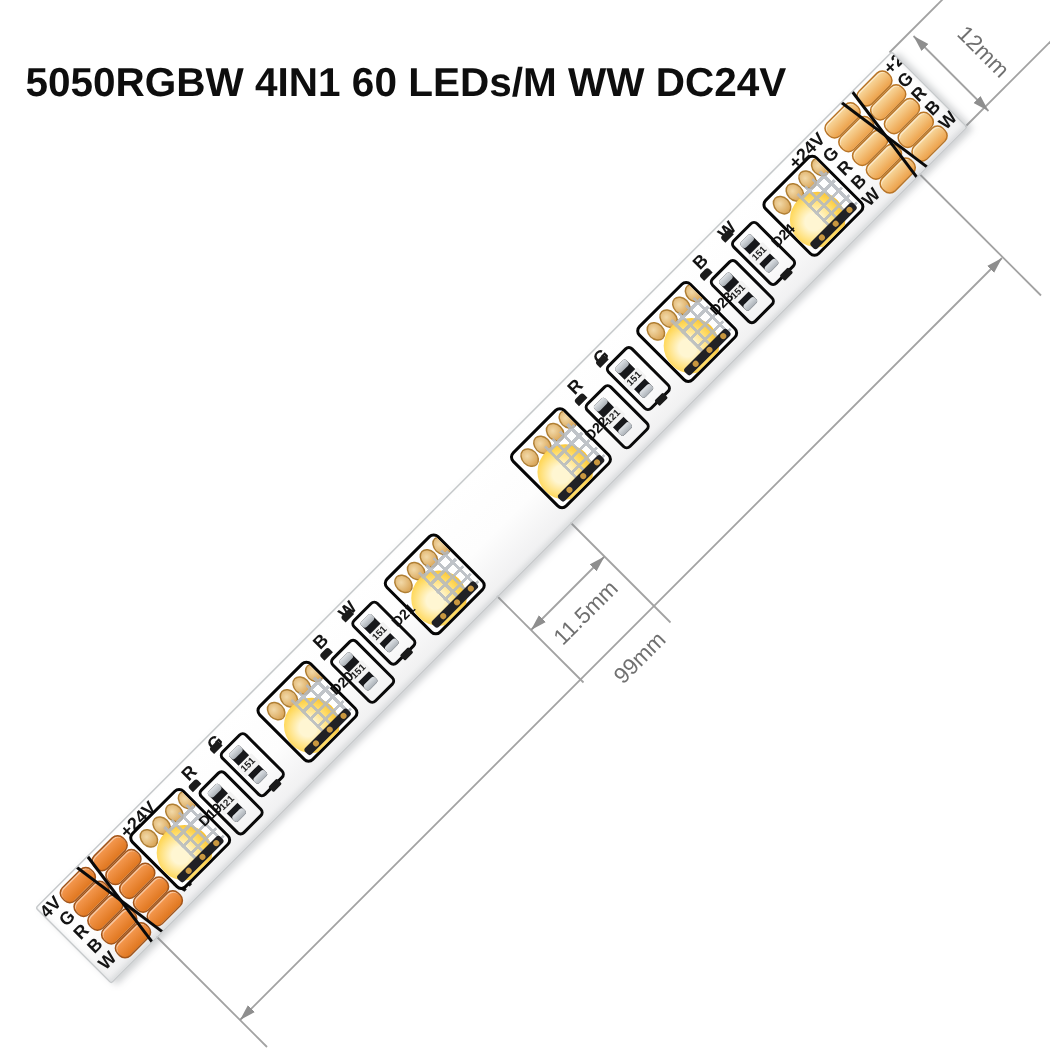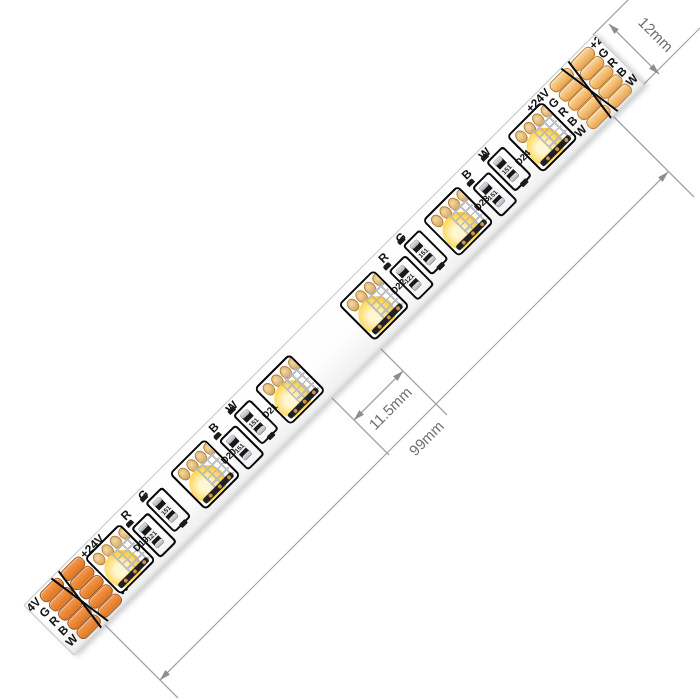--- a/index.html
+++ b/index.html
@@ -72,20 +72,21 @@
   .dlabel{position:absolute;font-size:9.5px;font-weight:bold;color:#101010;white-space:nowrap;}
   .d-left{left:-9px;top:33px;}
   .d-right{left:52px;top:30px;}
   .gmark{position:absolute;left:40px;top:52px;width:8px;height:5px;background:#1a1a1a;border-radius:1px;}
 </style>
 </head>
 <body>
 
 <div id="canvas">
 
+  <div class="title">5050RGBW 4IN1 60 LEDs/M WW DC24V</div>
 
   <svg id="dims" width="700" height="700" viewBox="0 0 700 700">
     <defs>
       <marker id="ah" viewBox="0 0 10 6" refX="10" refY="3" markerWidth="9" markerHeight="6" orient="auto-start-reverse">
         <path d="M0,0 L10,3 L0,6 Z" fill="#8e8e8e"></path>
       </marker>
     </defs>
 
     <line x1="593" y1="35" x2="676" y2="-48"></line>
     <line x1="643" y1="85" x2="712" y2="16"></line>

